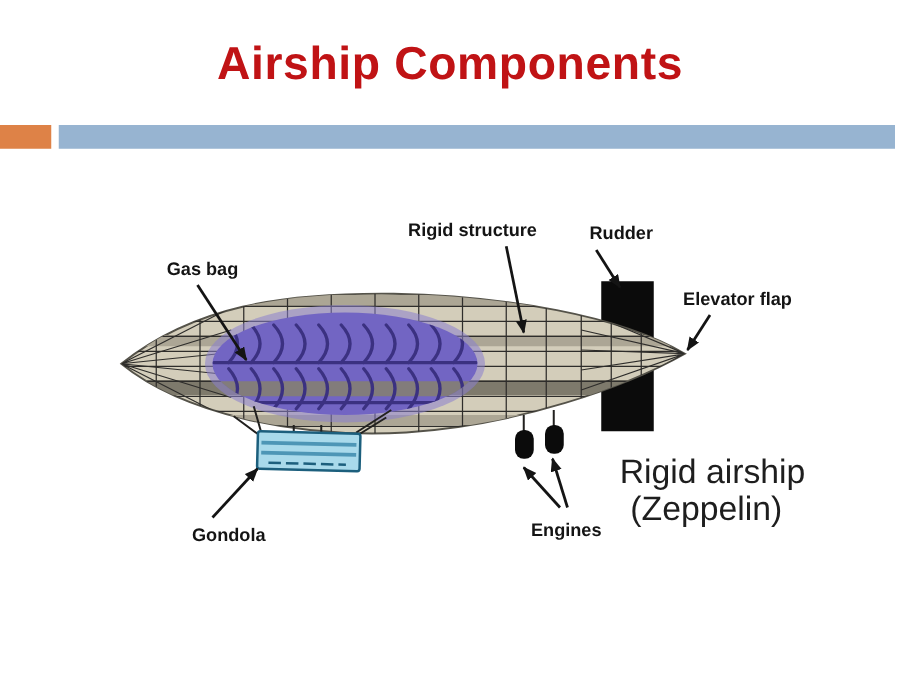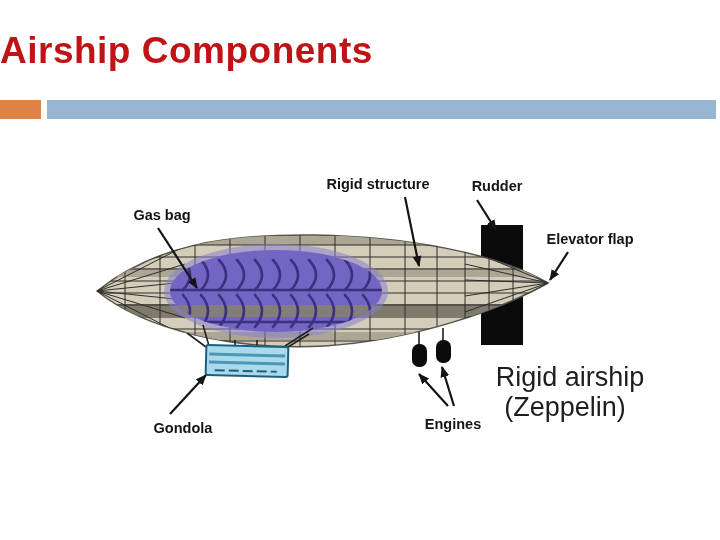--- a/index.html
+++ b/index.html
@@ -1,18 +1,18 @@
 <!DOCTYPE html>
 <html><head>
 <meta charset="utf-8">
 <style>
   html,body{margin:0;padding:0;background:#fff;}
   .slide{position:relative;width:720px;height:540px;background:#ffffff;overflow:hidden;
          font-family:"Liberation Sans","DejaVu Sans",sans-serif;}
-  .title{position:absolute;top:28px;left:0;width:720px;margin:0;
+  .title{position:absolute;top:28px;left:0;width:720px;margin:0;text-align:center;
          font-size:37px;line-height:46px;font-weight:bold;color:#C01315;letter-spacing:0.5px;}
   .bar{position:absolute;top:100px;height:19px;}
   .bar.orange{left:0;width:41px;background:#DE8247;}
   .bar.blue{left:47px;width:669px;background:#97B4D1;}
   svg.diagram{position:absolute;left:85px;top:150px;}
   .lbl{font-family:"Liberation Sans","DejaVu Sans",sans-serif;font-size:14.5px;font-weight:bold;fill:#141414;}
   .cap{font-family:"Liberation Sans","DejaVu Sans",sans-serif;font-size:27px;fill:#1E1E1E;}
   .arrow{stroke:#141414;stroke-width:2.2;fill:none;marker-end:url(#ah);}
   .grid{stroke:#2E2D2B;stroke-width:1;fill:none;}
   .rib{stroke:#3B3181;stroke-width:2.6;fill:none;stroke-linecap:round;}

